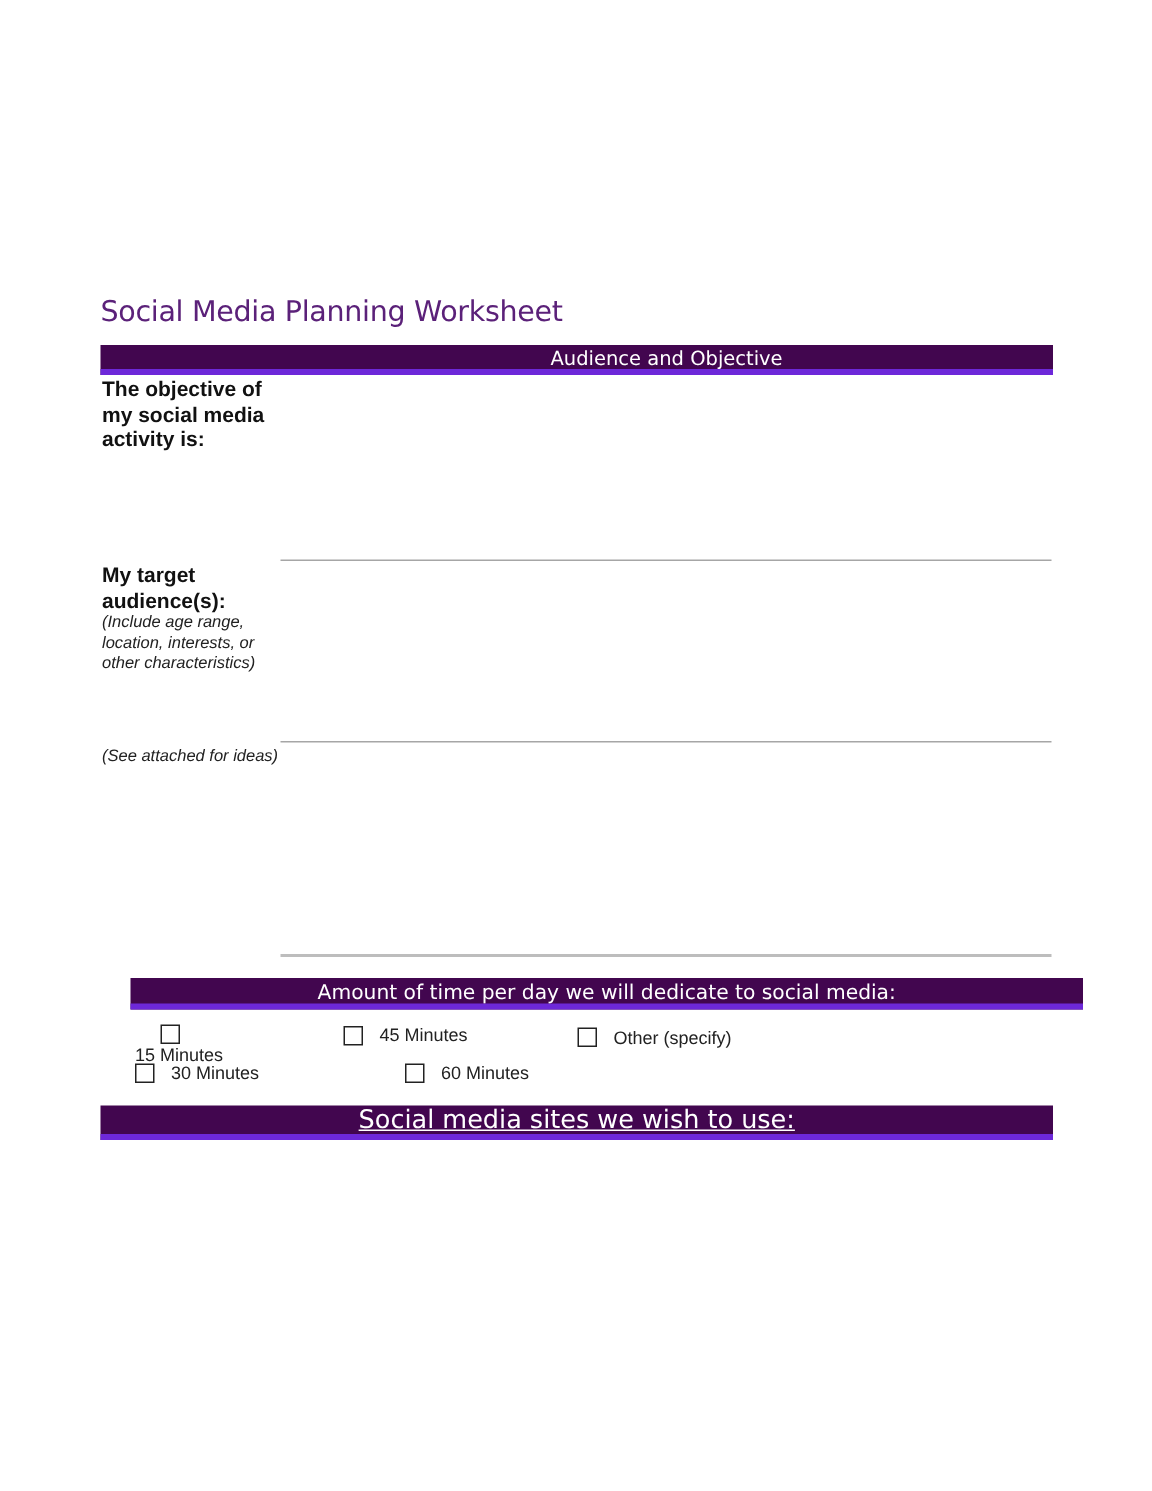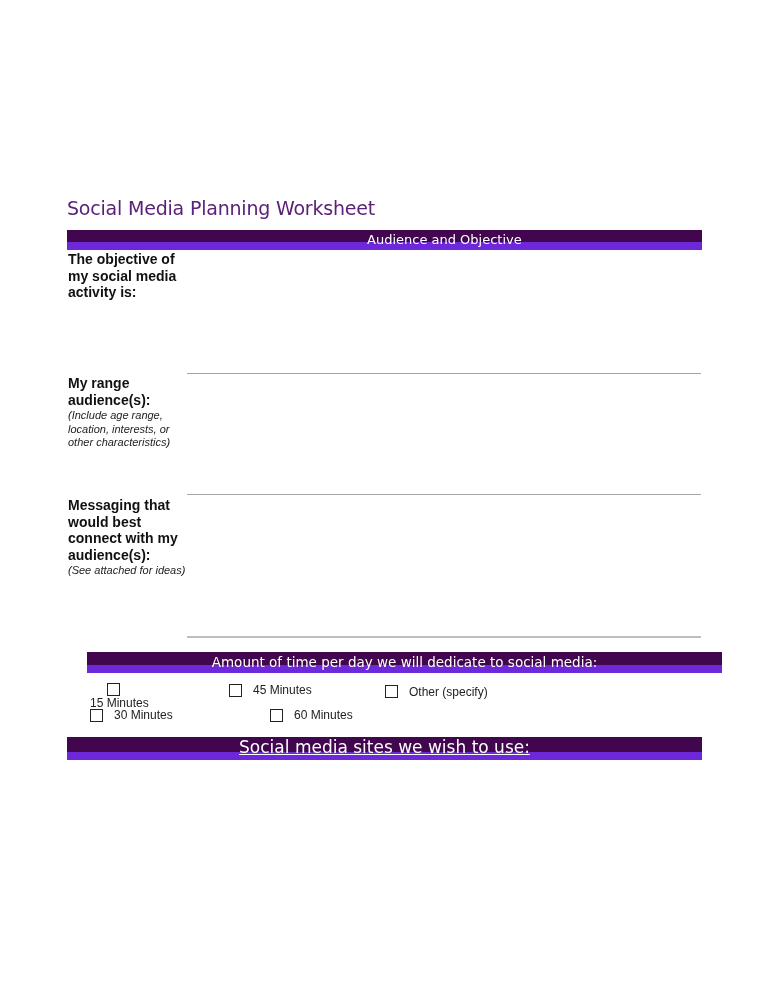--- a/index.html
+++ b/index.html
@@ -23,21 +23,21 @@
       font-size: 19px;
       color: #5b2179;
       letter-spacing: -0.2px;
       white-space: nowrap;
     }
     .bar {
       position: absolute;
       left: 67px;
       width: 635px;
       background: #42064f;
-      border-bottom: 8px solid #6d28d9;
+      border-bottom: 4px solid #6d28d9;
       color: #ffffff;
       font-family: "DejaVu Sans", sans-serif;
       text-align: center;
       white-space: nowrap;
       box-sizing: border-box;
     }
     .bar-audience {
       top: 230px;
       height: 20px;
       font-size: 13px;
@@ -128,27 +128,26 @@
 <div class="bar bar-audience">
   <span>Audience and Objective</span>
 </div>
 
 <div class="label label-objective">
   <span>The objective of my social media activity is:</span>
 </div>
 <div class="answer-area answer-objective"></div>
 
 <div class="label label-audience">
-  <span>My range audience(s):</span>
+  <span>My target audience(s):</span>
   <span class="sublabel">(Include age range, location, interests, or other characteristics)</span>
 </div>
 <div class="answer-area answer-audience"></div>
 
 <div class="label label-messaging">
-  <span>Messaging that would best connect with my audience(s):</span>
   <span class="sublabel">(See attached for ideas)</span>
 </div>
 <div class="answer-area answer-messaging"></div>
 
 <div class="bar bar-time">
   <span>Amount of time per day we will dedicate to social media:</span>
 </div>
 
 <div class="option opt-15">
   <span class="checkbox"></span>

